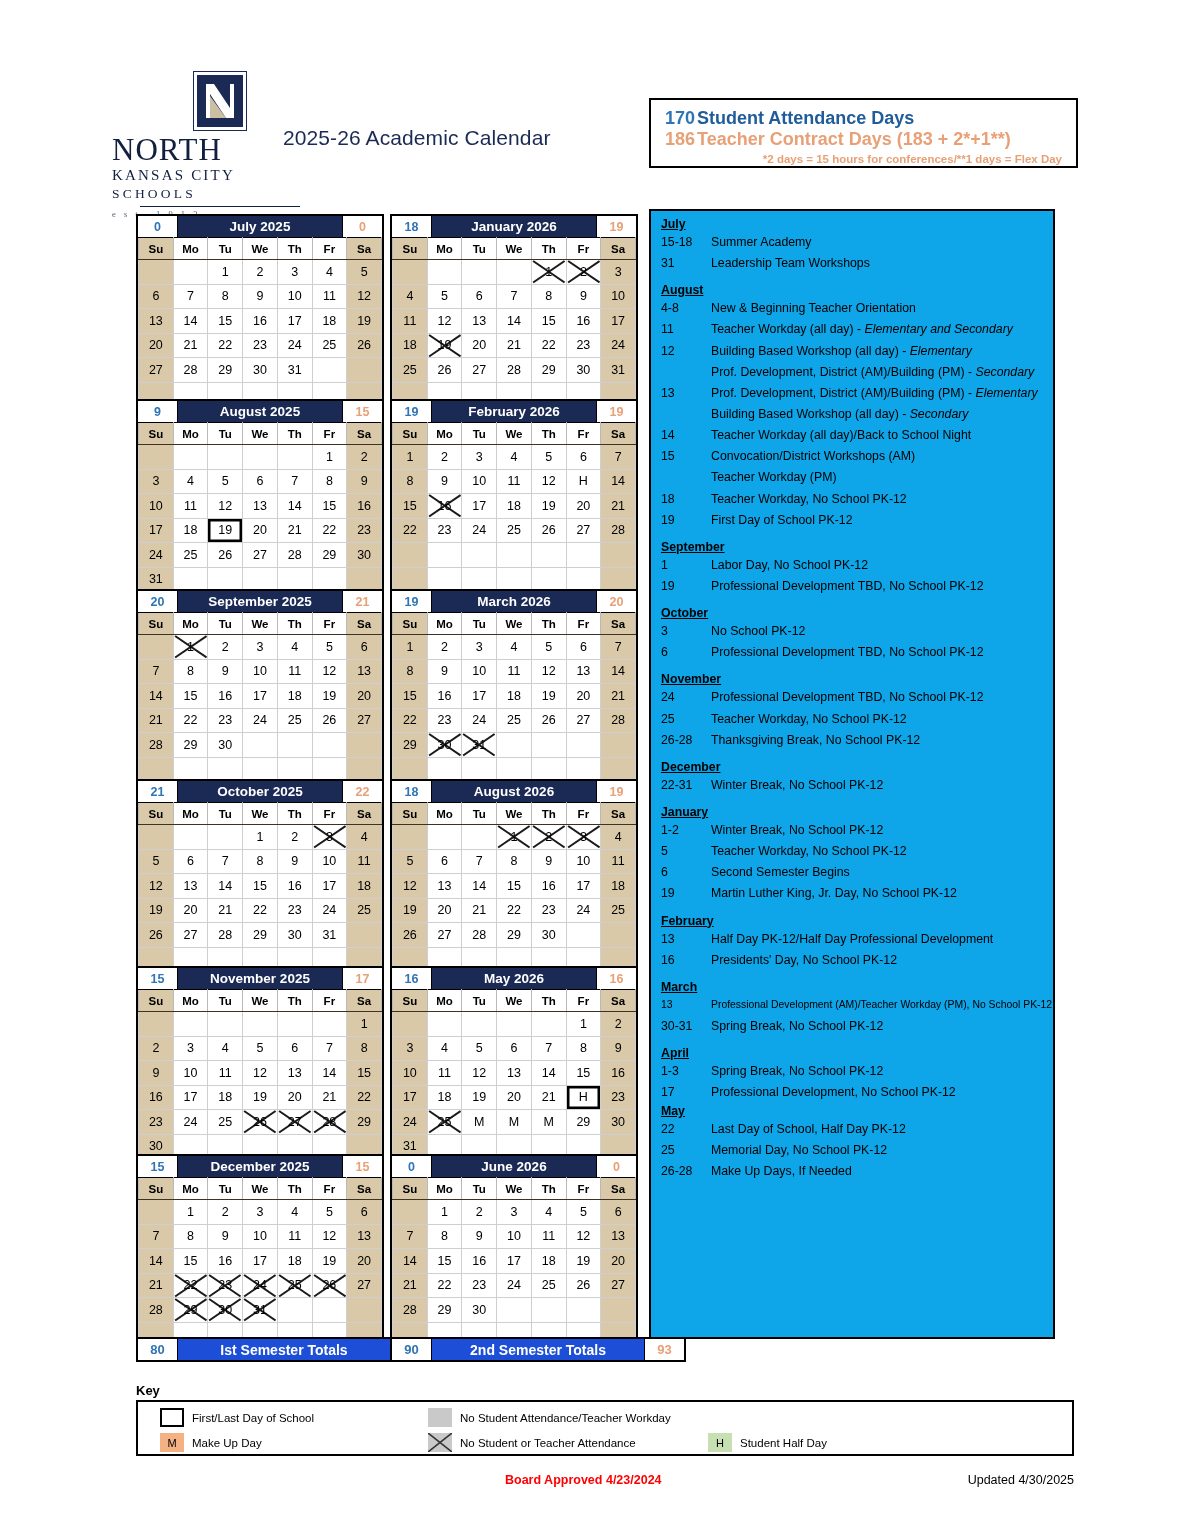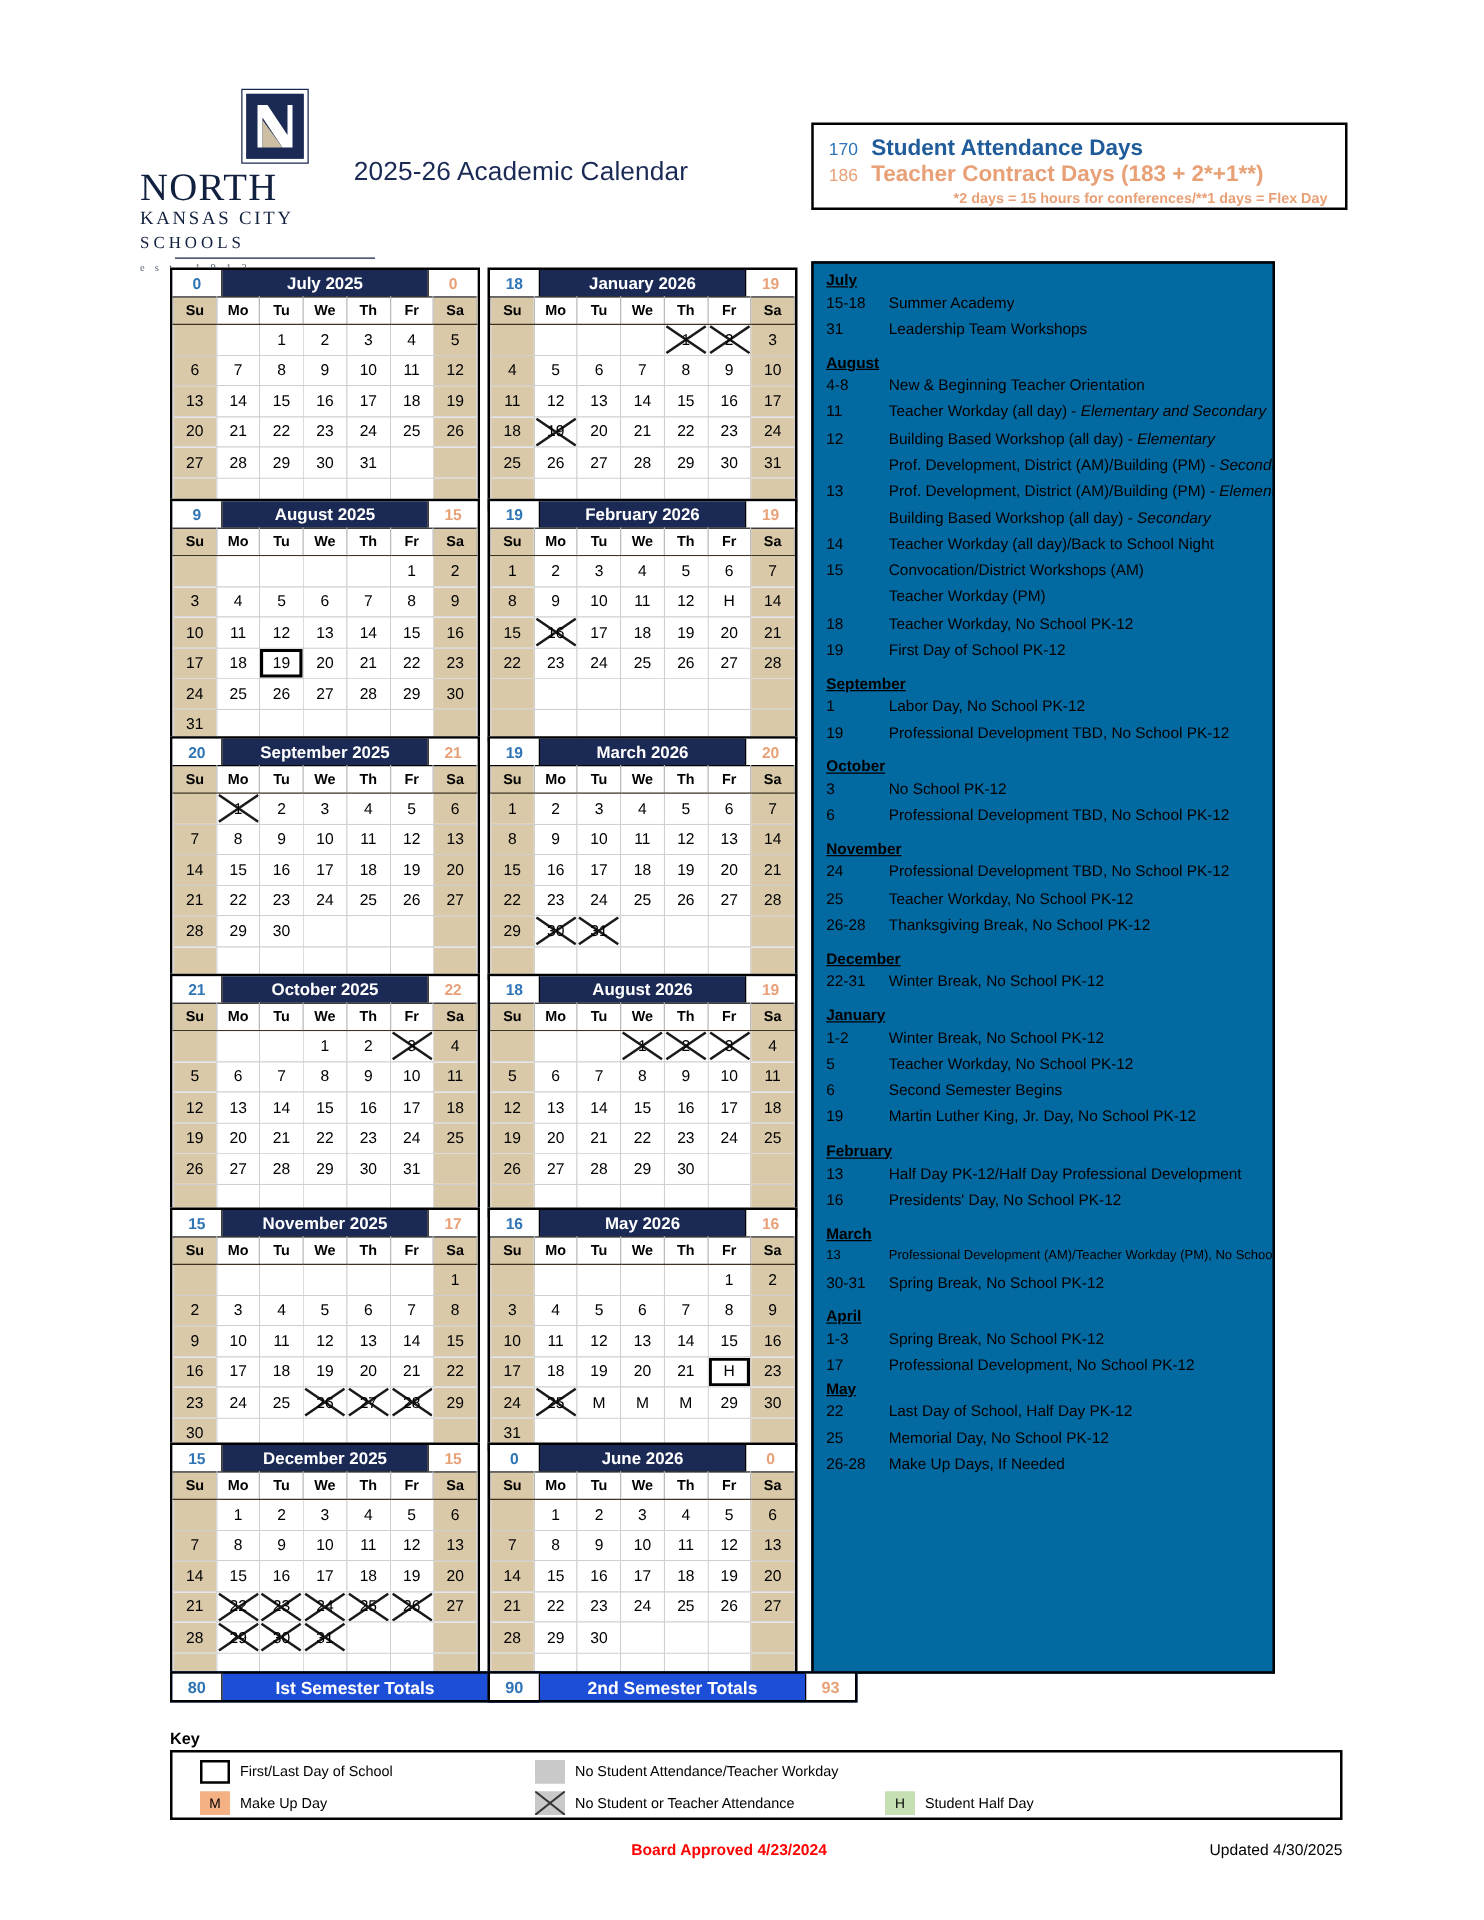--- a/index.html
+++ b/index.html
@@ -87,22 +87,23 @@
     box-sizing: border-box;
   }
   .summary-row {
     display: flex;
     align-items: baseline;
     padding: 0 0 0 12px;
   }
   .summary-row:first-child { margin-top: 8px; }
   .sum-num {
     width: 34px;
-    font-size: 14px;
-    font-weight: normal;
+    font-size: 18px;
+    font-weight: bold;
+    text-align: center;
   }
   .sum-num.blue { color: #2f74b5; }
   .sum-num.orange { color: #e8a077; }
   .sum-label { font-size: 18px; font-weight: bold; }
   .sum-label.blue { color: #1f5c99; }
   .sum-label.orange { color: #e8a077; }
   .summary-note {
     text-align: right;
     font-size: 11.5px;
     font-weight: bold;
@@ -186,23 +187,23 @@
     left: 0; top: 0; right: 0; bottom: 0;
     pointer-events: none;
   }
   td .xmark svg { width: 100%; height: 100%; display: block; }
   .daynum { position: relative; z-index: 1; }
 
   
   .events-box {
     position: absolute;
     left: 649px; top: 209px;
-    width: 371px; height: 1130px;
+    width: 406px; height: 1130px;
     border: 2.5px solid #000000;
-    background: #0369a1;
+    background: #0ea5e9;
     box-sizing: border-box;
     padding: 6px 8px 0 10px;
     overflow: hidden;
   }
   .ev-month {
     font-size: 12.3px;
     font-weight: bold;
     text-decoration: underline;
     margin-top: 9px;
     margin-bottom: 1px;

